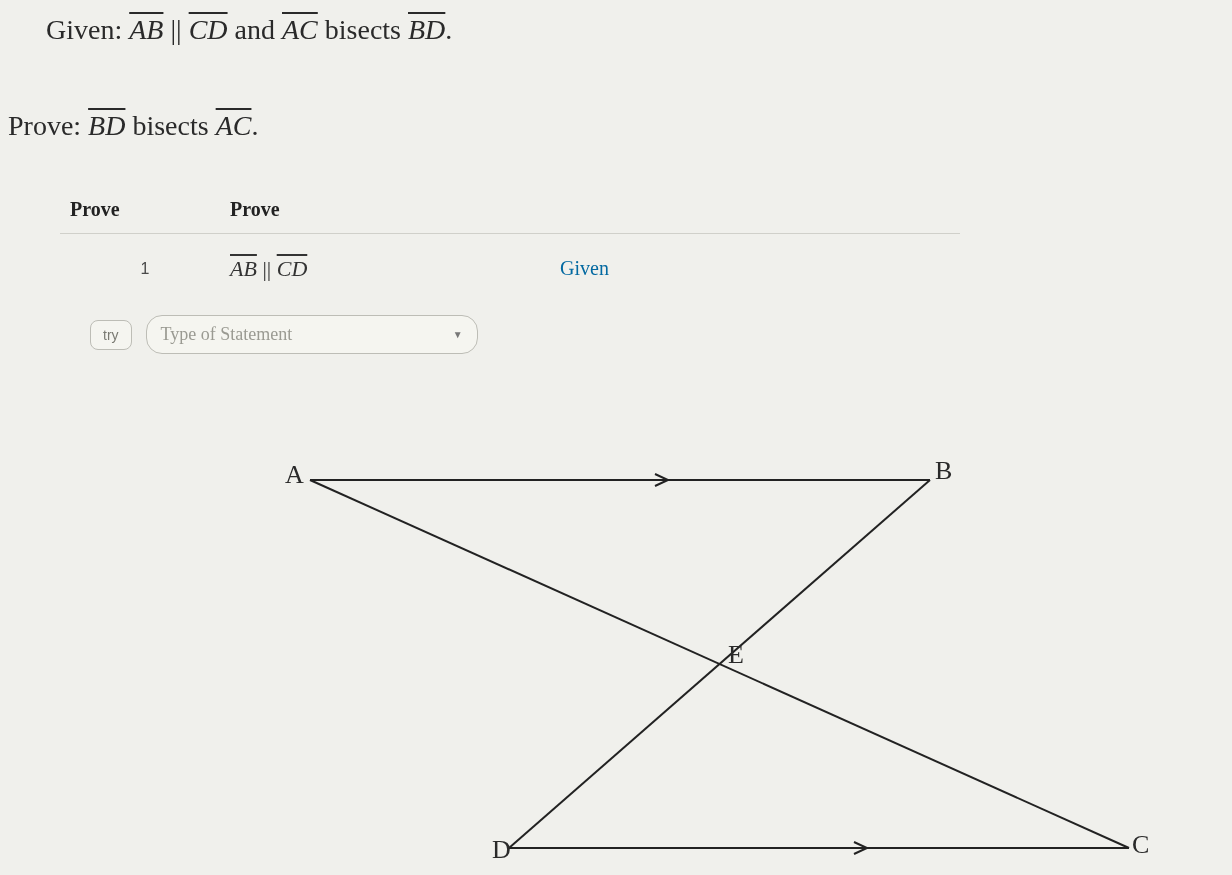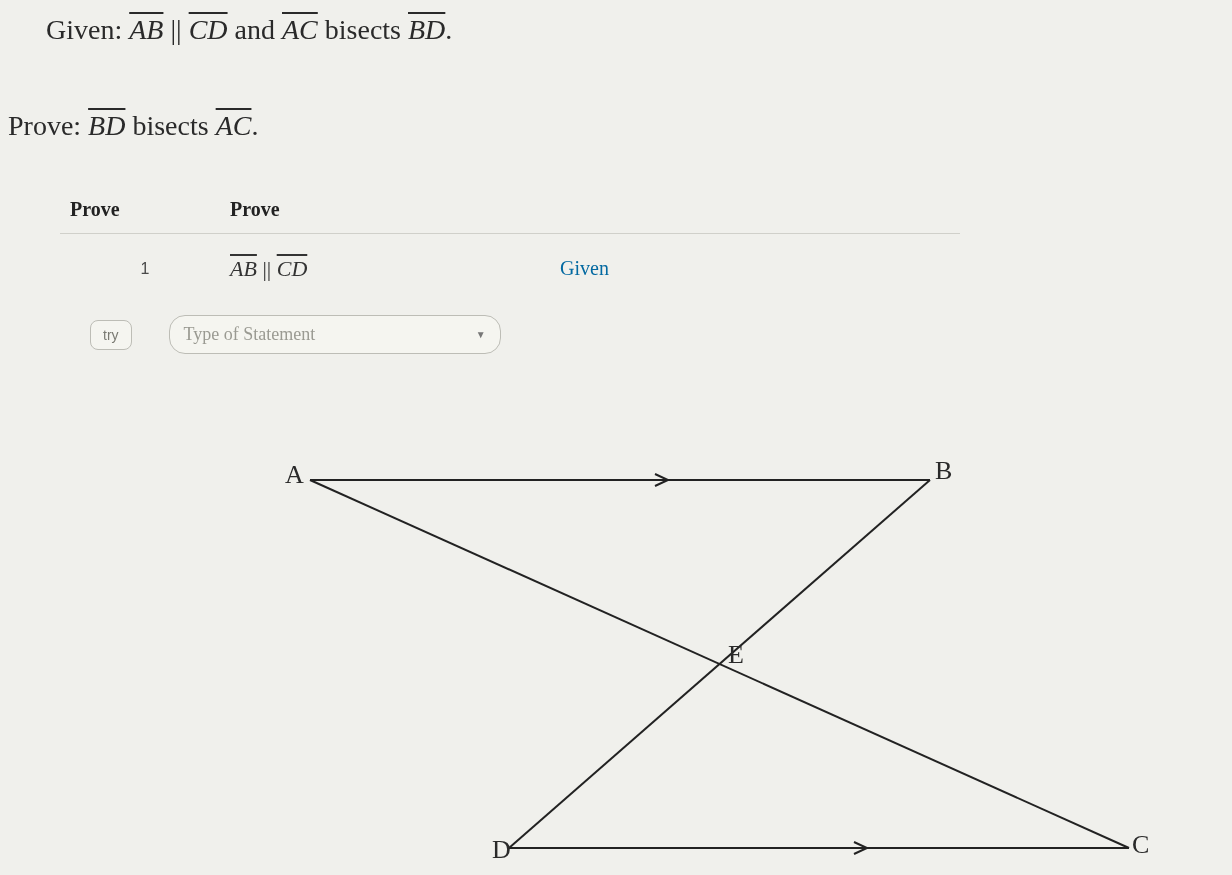--- a/index.html
+++ b/index.html
@@ -77,21 +77,20 @@
       border-radius: 16px;
       color: #9a9a92;
       font-family: Georgia, serif;
       font-size: 18px;
       padding: 8px 14px;
       width: 332px;
       display: flex;
       justify-content: space-between;
       align-items: center;
       cursor: pointer;
-      margin-left: 23px;
     }
     .caret {
       font-size: 10px;
       color: #777;
     }
 
     .diagram {
       position: absolute;
       left: 270px;
       top: 450px;

